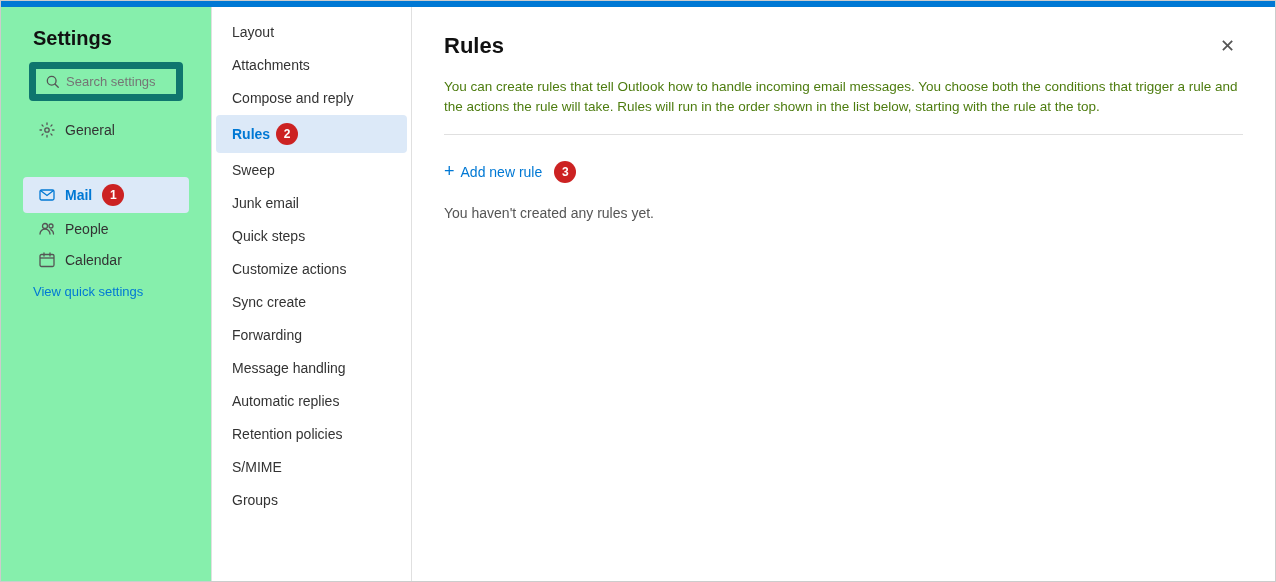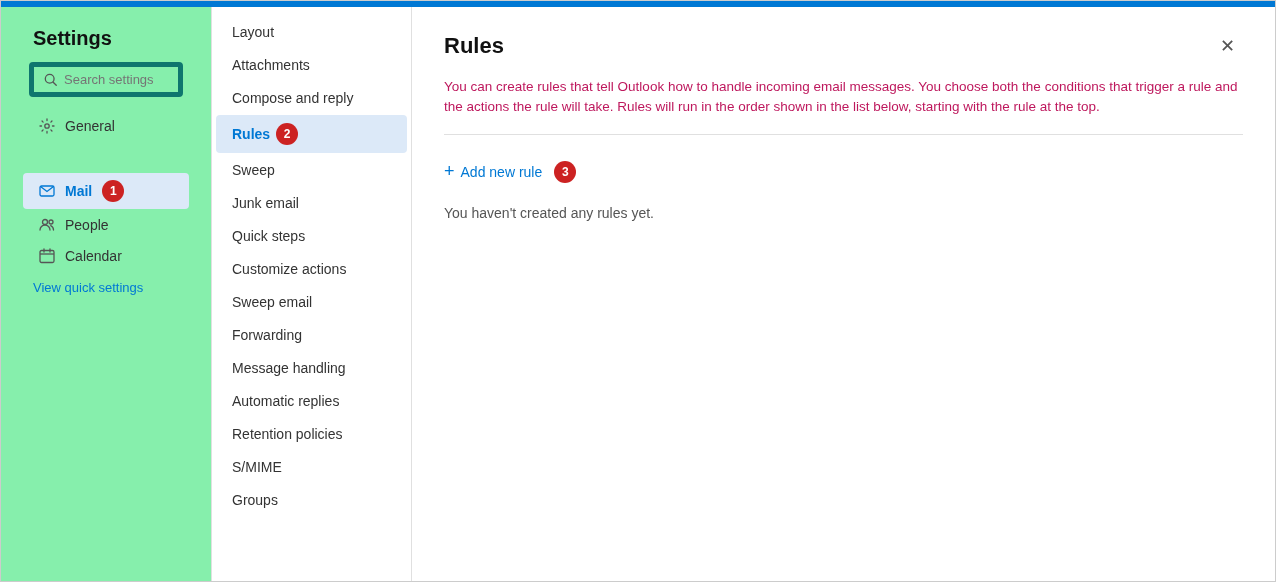--- a/index.html
+++ b/index.html
@@ -5,42 +5,42 @@
     * { box-sizing: border-box; margin: 0; padding: 0; }
     body { font-family: 'Segoe UI', Arial, sans-serif; font-size: 14px; background: #fff; color: #333; height: 582px; width: 1276px; overflow: hidden; display: flex; flex-direction: column; border: 1px solid #ccc; }
 
     .top-bar { height: 6px; background: #0078d4; flex-shrink: 0; }
 
     .main-container { display: flex; flex: 1; overflow: hidden; }
 
     
     .sidebar { width: 211px; border-right: 1px solid #e0e0e0; padding: 12px 16px; background: #86efac; flex-shrink: 0; }
     .sidebar-title { font-size: 20px; font-weight: 600; padding: 8px 16px 12px; color: #111; }
-    .search-box { margin: 0 12px 14px; border: 5px solid #0f766e; border-radius: 4px; padding: 5px 10px; display: flex; align-items: center; gap: 6px; cursor: text; }
+    .search-box { margin: 0 12px 14px; border: 7px solid #0f766e; border-radius: 4px; padding: 5px 10px; display: flex; align-items: center; gap: 6px; cursor: text; }
     .search-box input { border: none; outline: none; font-size: 13px; color: #555; width: 100%; background: transparent; }
     .search-icon-svg { color: #555; flex-shrink: 0; }
 
     .nav-item { display: flex; align-items: center; gap: 10px; padding: 7px 16px; cursor: pointer; border-radius: 4px; margin: 1px 6px; color: #333; font-size: 14px; }
     .nav-item.active { background: #dce9f8; color: #0078d4; font-weight: 600; margin-top: 32px; }
     .nav-item svg { flex-shrink: 0; }
 
     .view-quick { padding: 8px 16px; color: #0078d4; font-size: 13px; cursor: pointer; }
 
     
     .middle-panel { width: 200px; border-right: 1px solid #e0e0e0; background: #fff; overflow-y: auto; flex-shrink: 0; padding: 8px 0; }
     .middle-item { padding: 8px 16px; cursor: pointer; font-size: 14px; color: #333; border-radius: 4px; margin: 1px 4px; }
     .middle-item.active { background: #dce9f8; color: #0078d4; font-weight: 600; }
 
     
     .content-panel { flex: 1; padding: 24px 32px; overflow-y: auto; position: relative; }
     .content-header { display: flex; justify-content: space-between; align-items: center; margin-bottom: 16px; }
     .content-title { font-size: 22px; font-weight: 600; color: #111; }
     .close-btn { cursor: pointer; font-size: 18px; color: #555; padding: 4px 8px; border-radius: 4px; }
 
-    .description { font-size: 13.5px; color: #be185d; line-height: 1.5; max-width: 820px; margin-bottom: 20px; padding-bottom: 16px; border-bottom: 1px solid #e0e0e0; }
+    .description { font-size: 13.5px; color: #4d7c0f; line-height: 1.5; max-width: 820px; margin-bottom: 20px; padding-bottom: 16px; border-bottom: 1px solid #e0e0e0; }
 
     .add-rule-btn { display: flex; align-items: center; gap: 6px; color: #0078d4; font-size: 14px; cursor: pointer; padding: 6px 0; margin-bottom: 12px; }
     .add-rule-btn .plus { font-size: 18px; font-weight: 300; }
 
     .empty-text { font-size: 14px; color: #555; padding: 4px 0; }
     .badge { display: inline-flex; align-items: center; justify-content: center; width: 22px; height: 22px; border-radius: 50%; background: #cc2222; color: #fff; font-size: 12px; font-weight: 700; flex-shrink: 0; }
   </style>
 </head>
 <body>
 
@@ -102,21 +102,21 @@
     <div class="middle-item">Attachments</div>
     <div class="middle-item">Compose and reply</div>
     <div class="middle-item active" style="display:flex;align-items:center;gap:6px;">
       <span>Rules</span>
       <span class="badge">2</span>
     </div>
     <div class="middle-item">Sweep</div>
     <div class="middle-item">Junk email</div>
     <div class="middle-item">Quick steps</div>
     <div class="middle-item">Customize actions</div>
-    <div class="middle-item">Sweep email</div>
+    <div class="middle-item">Sync create</div>
     <div class="middle-item">Forwarding</div>
     <div class="middle-item">Message handling</div>
     <div class="middle-item">Automatic replies</div>
     <div class="middle-item">Retention policies</div>
     <div class="middle-item">S/MIME</div>
     <div class="middle-item">Groups</div>
   </div>
 
   <div class="content-panel">
     <div class="content-header">

